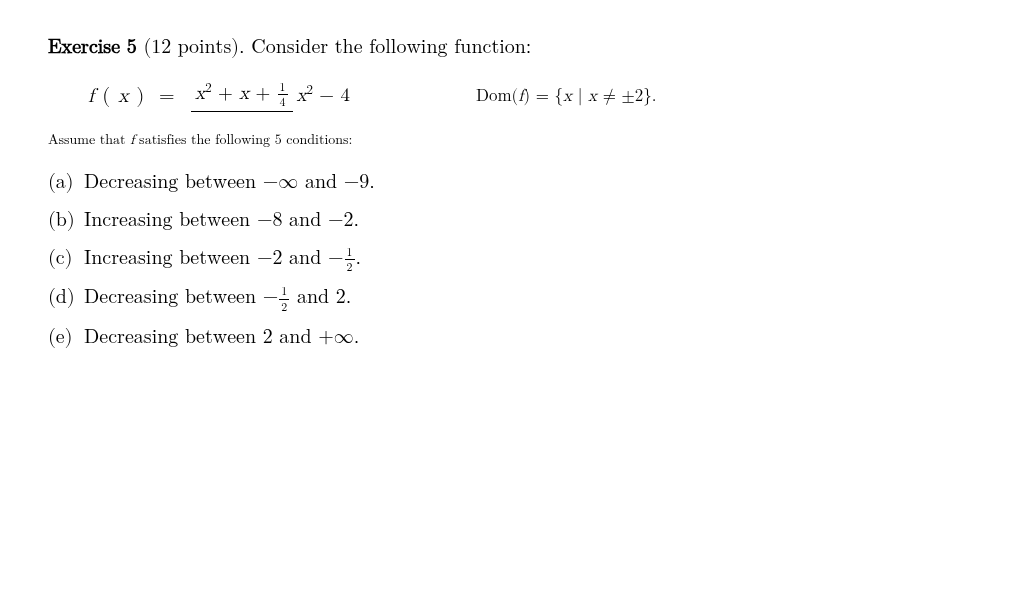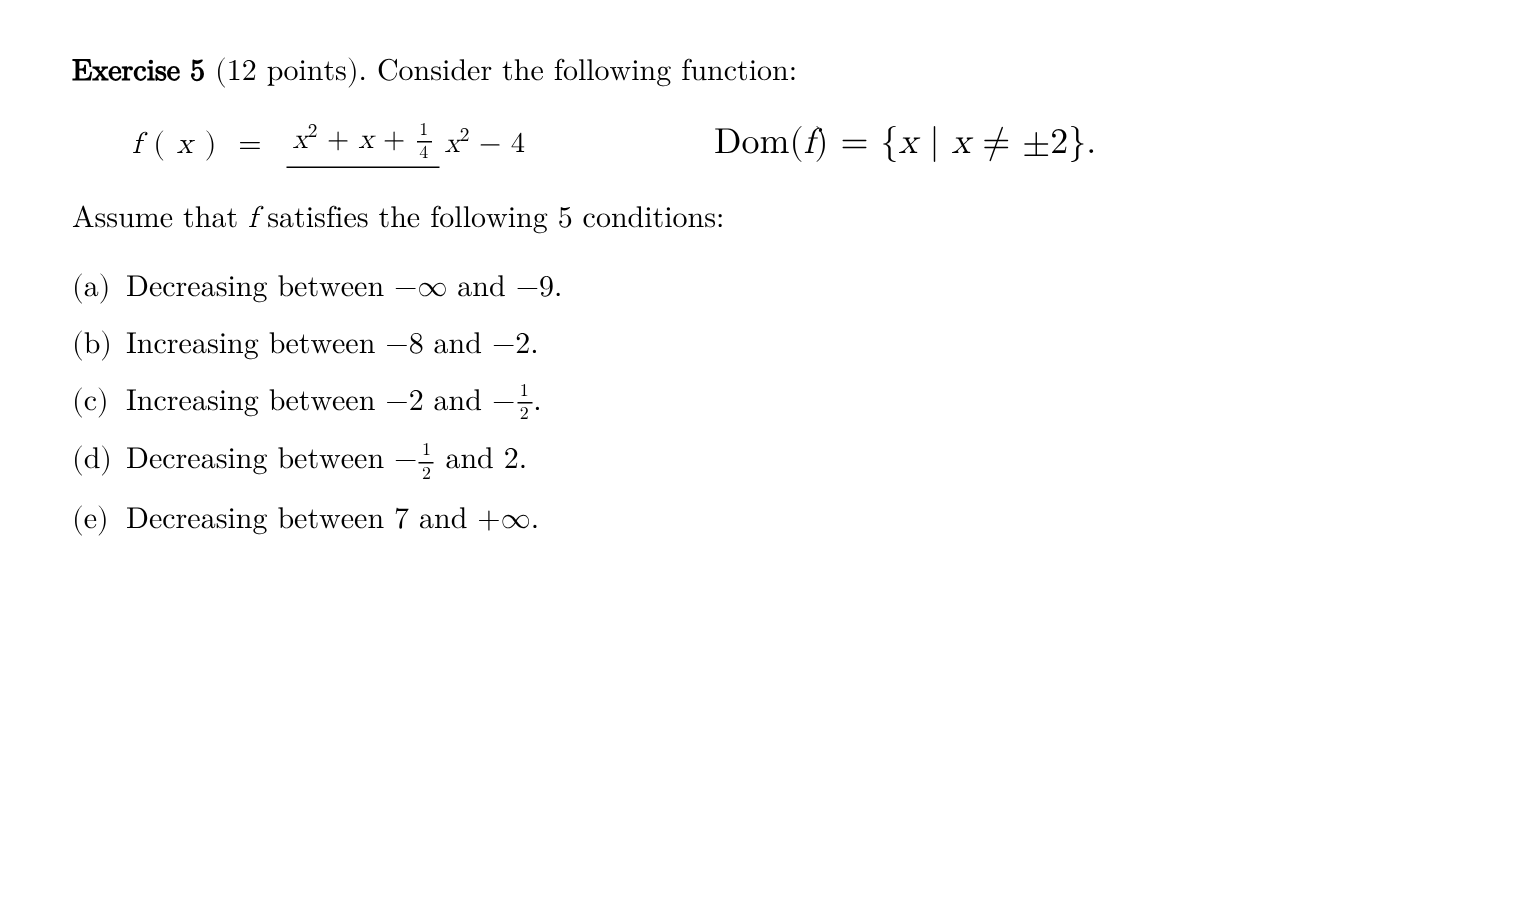--- a/index.html
+++ b/index.html
@@ -86,25 +86,25 @@
       line-height: 1.2;
     }
 
     .small-frac .denom {
       padding: 0px 2px 0 2px;
       font-size: 12px;
       line-height: 1.2;
     }
 
     .formula-right {
-      font-size: 24px;
+      font-size: 17px;
     }
 
     .assume-text {
-      font-size: 20px;
+      font-size: 14px;
       margin-bottom: 16px;
       line-height: 1.5;
     }
 
     .conditions-list {
       list-style: none;
       margin-bottom: 16px;
     }
 
     .conditions-list li {
@@ -202,19 +202,19 @@
     <li>
       <span class="label">(d)</span>
       <span>Decreasing between −<span class="small-frac">
             <span class="numer">1</span>
             <span class="denom">2</span>
           </span> and 2.</span>
     </li>
 
     <li>
       <span class="label">(e)</span>
-      <span>Decreasing between 7 and +∞.</span>
+      <span>Decreasing between 2 and +∞.</span>
     </li>
 
   </ul>
 
 
 </div>
 
 </body></html>

